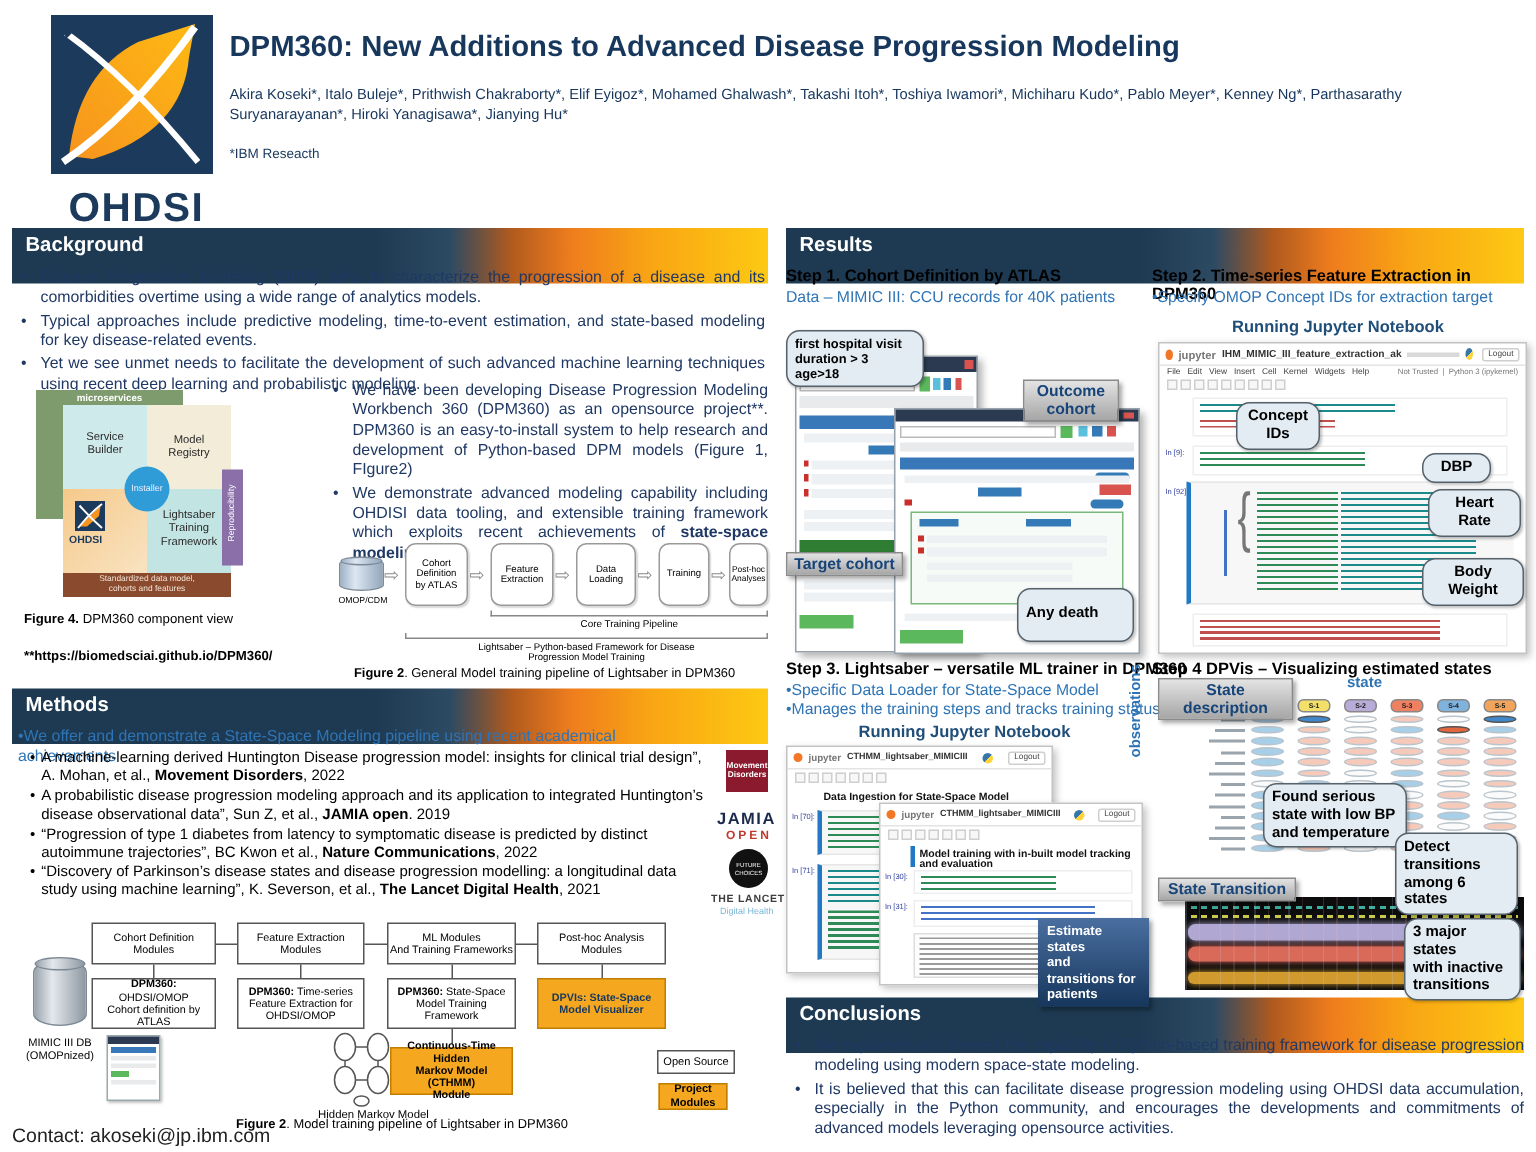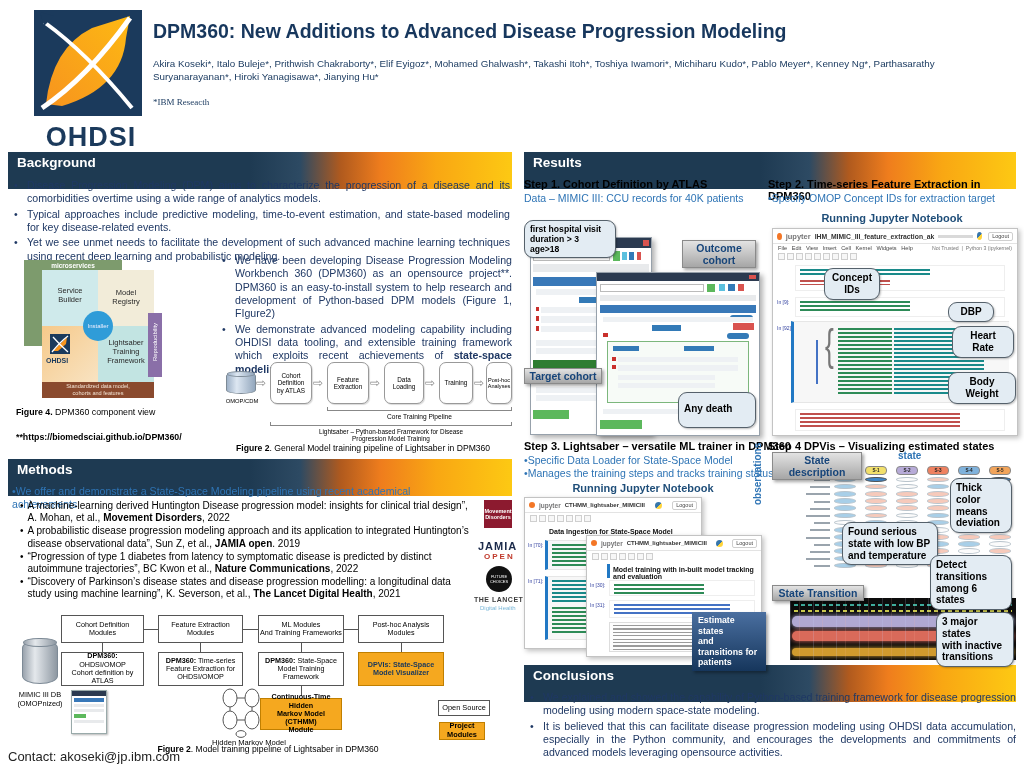--- a/index.html
+++ b/index.html
@@ -94,21 +94,21 @@
       <path d="M14 96 Q20 40 60 20 L98 8 L94 30 Q90 80 30 98 Z" fill="url(#og)"></path>
       <path d="M10 100 Q55 70 98 10" stroke="#fff" stroke-width="5" fill="none"></path>
       <path d="M12 14 Q55 45 100 100" stroke="#fff" stroke-width="4" fill="none"></path>
       <path d="M8 4 L22 8 L12 18 Z" fill="#1b3a5c"></path>
     </svg>
     <div style="font-size:27px; font-weight:bold; color:#1b3a5c; letter-spacing:1px; text-align:center;">OHDSI</div>
   </div>
 
   <div class="abs" style="left:153px; top:20px; width:855px; font-size:19.5px; font-weight:bold; color:#17375d;">DPM360: New Additions to Advanced Disease Progression Modeling</div>
   <div class="abs" style="left:153px; top:57px; width:850px; font-size:9.8px; color:#17375d; line-height:1.35;">Akira Koseki*, Italo Buleje*, Prithwish Chakraborty*, Elif Eyigoz*, Mohamed Ghalwash*, Takashi Itoh*, Toshiya Iwamori*, Michiharu Kudo*, Pablo Meyer*, Kenney Ng*, Parthasarathy Suryanarayanan*, Hiroki Yanagisawa*, Jianying Hu*</div>
-  <div class="abs" style="left:153px; top:97px; font-size:9px; color:#17375d;font-family:Liberation Serif, serif;">*IBM Reseacth</div>
+  <div class="abs" style="left:153px; top:97px; font-size:9px; color:#17375d;">*IBM Reseacth</div>
 
   <div class="abs secbar" style="left:8px; top:152px; width:504px;">Background</div>
 
   <div class="abs bullets" style="left:14px; top:179px; width:496px;">
     <div class="li">
         <span class="mk">•</span>
         <span>Disease Progression Modeling (DPM) aims to characterize the progression of a disease and its comorbidities overtime using a wide range of analytics models.</span>
       </div>
     <div class="li">
         <span class="mk">•</span>
@@ -355,21 +355,21 @@
     <div class="a-row" style="top:57%; left:13%; width:74%; z-index:2;"></div>
     <div class="a-row" style="top:63%; left:13%; width:60%; z-index:2;"></div>
     <div class="a-row" style="top:68%; left:13%; width:60%; z-index:2;"></div>
     <div class="a-row" style="top:84%;"></div>
     <div class="a-grn" style="left:2%; top:91%; width:26%; height:5%;"></div>
   </div>
 
   <div class="bubble abs" style="left:524px; top:220px; width:92px;">first hospital visit
 duration &gt; 3
 age&gt;18</div>
-  <div class="glabel abs" style="left:682px; top:240px; width:74px;">Outcome cohort</div>
+  <div class="glabel abs" style="left:682px; top:253px; width:64px;">Outcome cohort</div>
   <div class="glabel abs" style="left:524px; top:368px; width:78px;">Target cohort</div>
   <div class="bubble abs" style="left:678px; top:392px; width:78px; height:36px; font-size:10px; padding-top:10px; z-index:30;">Any death</div>
 
   <div class="abs stepTitle" style="left:768px; top:178px;">Step 2. Time-series Feature Extraction in DPM360</div>
   <div class="abs stepSub" style="left:768px; top:192px;"><span>•</span><span>Specify OMOP Concept IDs for extraction target</span></div>
   <div class="abs nbHeading" style="left:768px; top:212px; width:248px;">Running Jupyter Notebook</div>
 
   <div class="nb" style="left:772px; top:228px; width:246px; height:208px;">
     <div class="nb-head">
       <span style="width:7px; height:7px; border-radius:50%; background:#f37626; display:inline-block;"></span>
@@ -596,23 +596,20 @@
       <div class="tick" style="left: 6px; width: 24px; top: 49px;"></div>
       <div class="tick" style="left: 14px; width: 16px; top: 56.2px;"></div>
       <div class="tick" style="left: 10px; width: 20px; top: 63.4px;"></div>
       <div class="tick" style="left: 6px; width: 24px; top: 70.6px;"></div>
       <div class="tick" style="left: 14px; width: 16px; top: 77.8px;"></div>
       <div class="tick" style="left: 10px; width: 20px; top: 85px;"></div>
       <div class="tick" style="left: 6px; width: 24px; top: 92.2px;"></div>
       <div class="tick" style="left: 14px; width: 16px; top: 99.4px;"></div>
     </div>
 
-  <div class="bubble abs" style="left:950px; top:478px; width:62px; font-size:10px;">Thick color
-means
-deviation</div>
   <div class="bubble abs" style="left:842px; top:522px; width:96px; font-size:10px;">Found serious
 state with low BP
 and temperature</div>
 
   <div class="glabel abs" style="left:772px; top:585px; width:92px;">State Transition</div>
   <div class="abs" style="left:790px; top:598px; width:226px; height:62px; background:#0c0c0c; overflow:hidden;">
     <div style="position:absolute; left:4px; top:6px; width:218px; height:2px; background:repeating-linear-gradient(90deg,#3fae9e 0 4px,transparent 4px 7px);"></div>
     <div style="position:absolute; left:4px; top:12px; width:218px; height:2px; background:repeating-linear-gradient(90deg,#c9c94a 0 4px,transparent 4px 7px);"></div>
     <div style="position:absolute; left:2px; top:18px; width:222px; height:11px; background:#b0a8d2; border-radius:5px; box-shadow:0 0 5px #b0a8d2;"></div>
     <div style="position:absolute; left:2px; top:33px; width:222px; height:10px; background:#d96a5a; border-radius:5px; box-shadow:0 0 5px #d96a5a;"></div>

